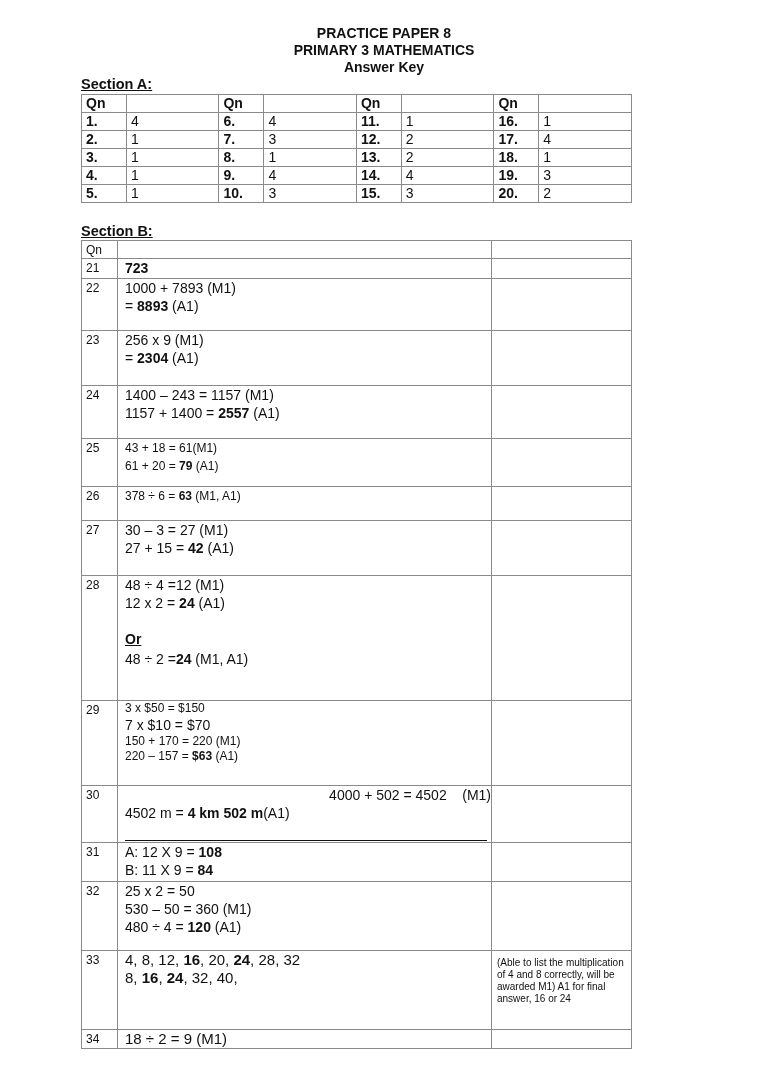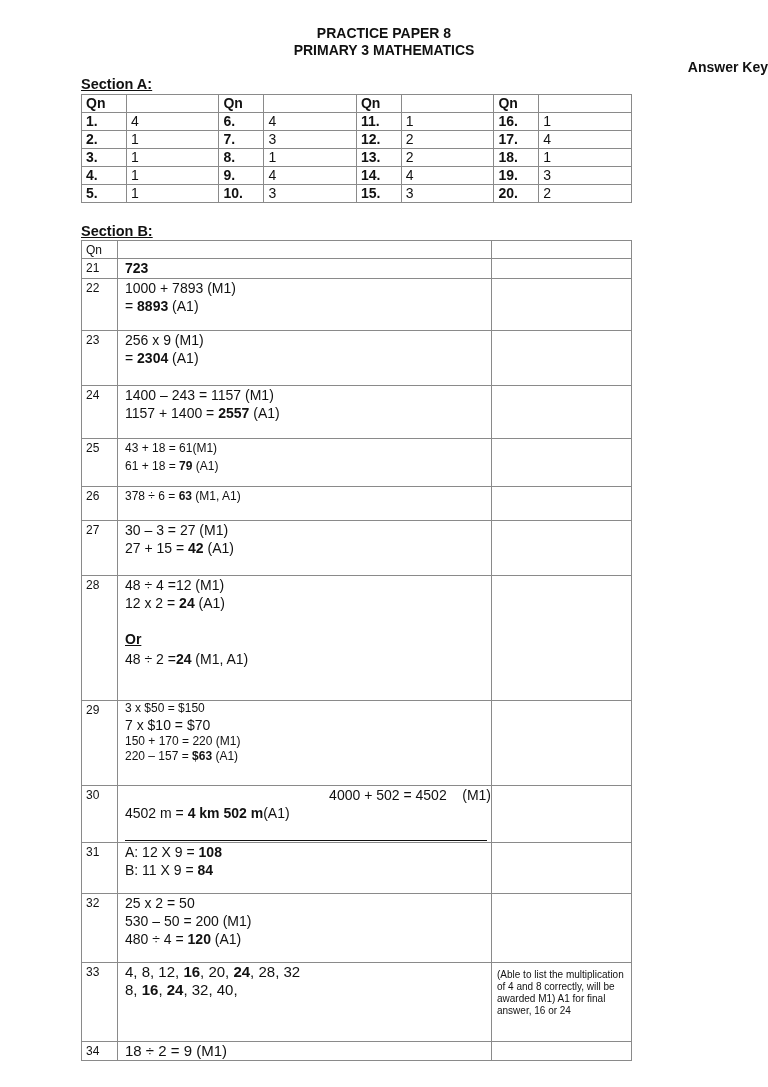--- a/index.html
+++ b/index.html
@@ -22,21 +22,21 @@
   .line { white-space: pre; text-align: right; }
   b { font-weight: bold; }
   .or { font-weight: bold; text-decoration: underline; }
   .rule { border-bottom: 1.5px solid #111; margin-right: 4px; }
 </style>
 </head>
 <body>
 
 <div class="title" style="top:25px;">PRACTICE PAPER 8</div>
 <div class="title" style="top:42px;">PRIMARY 3 MATHEMATICS</div>
-<div class="title" style="top:59px;text-align:right;">Answer Key</div>
+<div class="title" style="top:59px;">Answer Key</div>
 
 <div class="section-label" style="top:76px;">Section A:</div>
 
 <table id="tableA">
   <tbody>
       <tr>
     <td class="qn">Qn</td>
         <td class="ans"></td>
     <td class="qn">Qn</td>
         <td class="ans"></td>
@@ -133,21 +133,21 @@
     <td class="work">
       <div>1400 – 243 = 1157 (M1)</div>
       <div><span>1157 + 1400 = </span><b>2557</b><span> (A1)</span></div>
     </td>
     <td class="note"></td>
   </tr>
   <tr style="height:48px">
     <td class="qn">25</td>
     <td class="work small">
       <div>43 + 18 = 61(M1)</div>
-      <div><span>61 + 18 = </span><b>79</b><span> (A1)</span></div>
+      <div><span>61 + 20 = </span><b>79</b><span> (A1)</span></div>
     </td>
     <td class="note"></td>
   </tr>
   <tr style="height:34px">
     <td class="qn">26</td>
     <td class="work small">
       <div><span>378 ÷ 6 = </span><b>63</b><span> (M1, A1)</span></div>
     </td>
     <td class="note"></td>
   </tr>
@@ -181,33 +181,33 @@
   </tr>
   <tr style="height:57px">
     <td class="qn">30</td>
     <td class="work">
       <div class="line">4000 + 502 = 4502    (M1)</div>
       <div><span>4502 m = </span><b>4 km 502 m</b><span>(A1)</span></div>
       <div class="rule" style="height:18px"></div>
     </td>
     <td class="note"></td>
   </tr>
-  <tr style="height:51px">
+  <tr style="height:39px">
     <td class="qn">31</td>
     <td class="work indent">
       <div><span>A: 12 X 9 = </span><b>108</b></div>
       <div><span>B: 11 X 9 = </span><b>84</b></div>
     </td>
     <td class="note"></td>
   </tr>
   <tr style="height:69px">
     <td class="qn">32</td>
     <td class="work indent">
       <div>25 x 2 = 50</div>
-      <div>530 – 50 = 200 (M1)</div>
+      <div>530 – 50 = 360 (M1)</div>
       <div><span>480 ÷ 4 = </span><b>120</b><span> (A1)</span></div>
     </td>
     <td class="note"></td>
   </tr>
   <tr style="height:79px">
     <td class="qn">33</td>
     <td class="work indent" style="font-size:15px;">
       <div><span>4, 8, 12, </span><b>16</b><span>, 20, </span><b>24</b><span>, 28, 32</span></div>
       <div><span>8, </span><b>16</b><span>, </span><b>24</b><span>, 32, 40,</span></div>
     </td>

